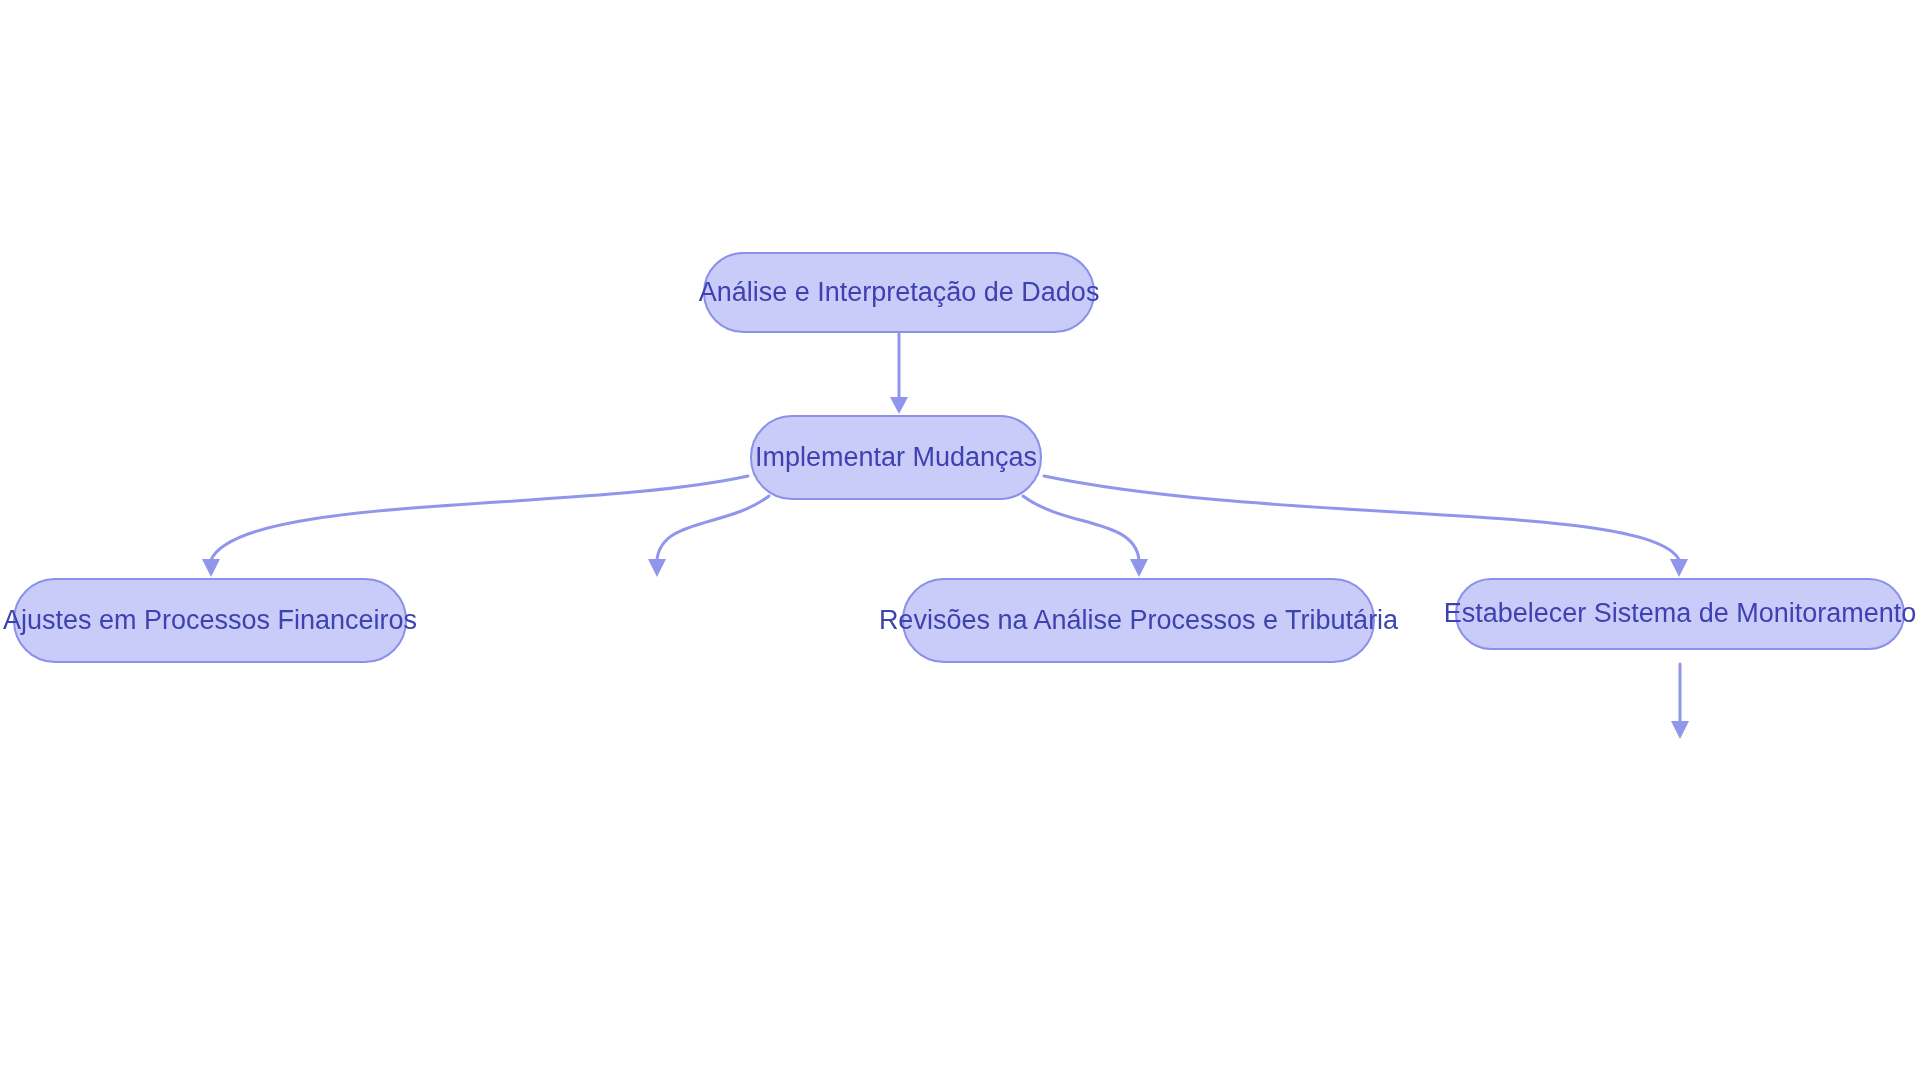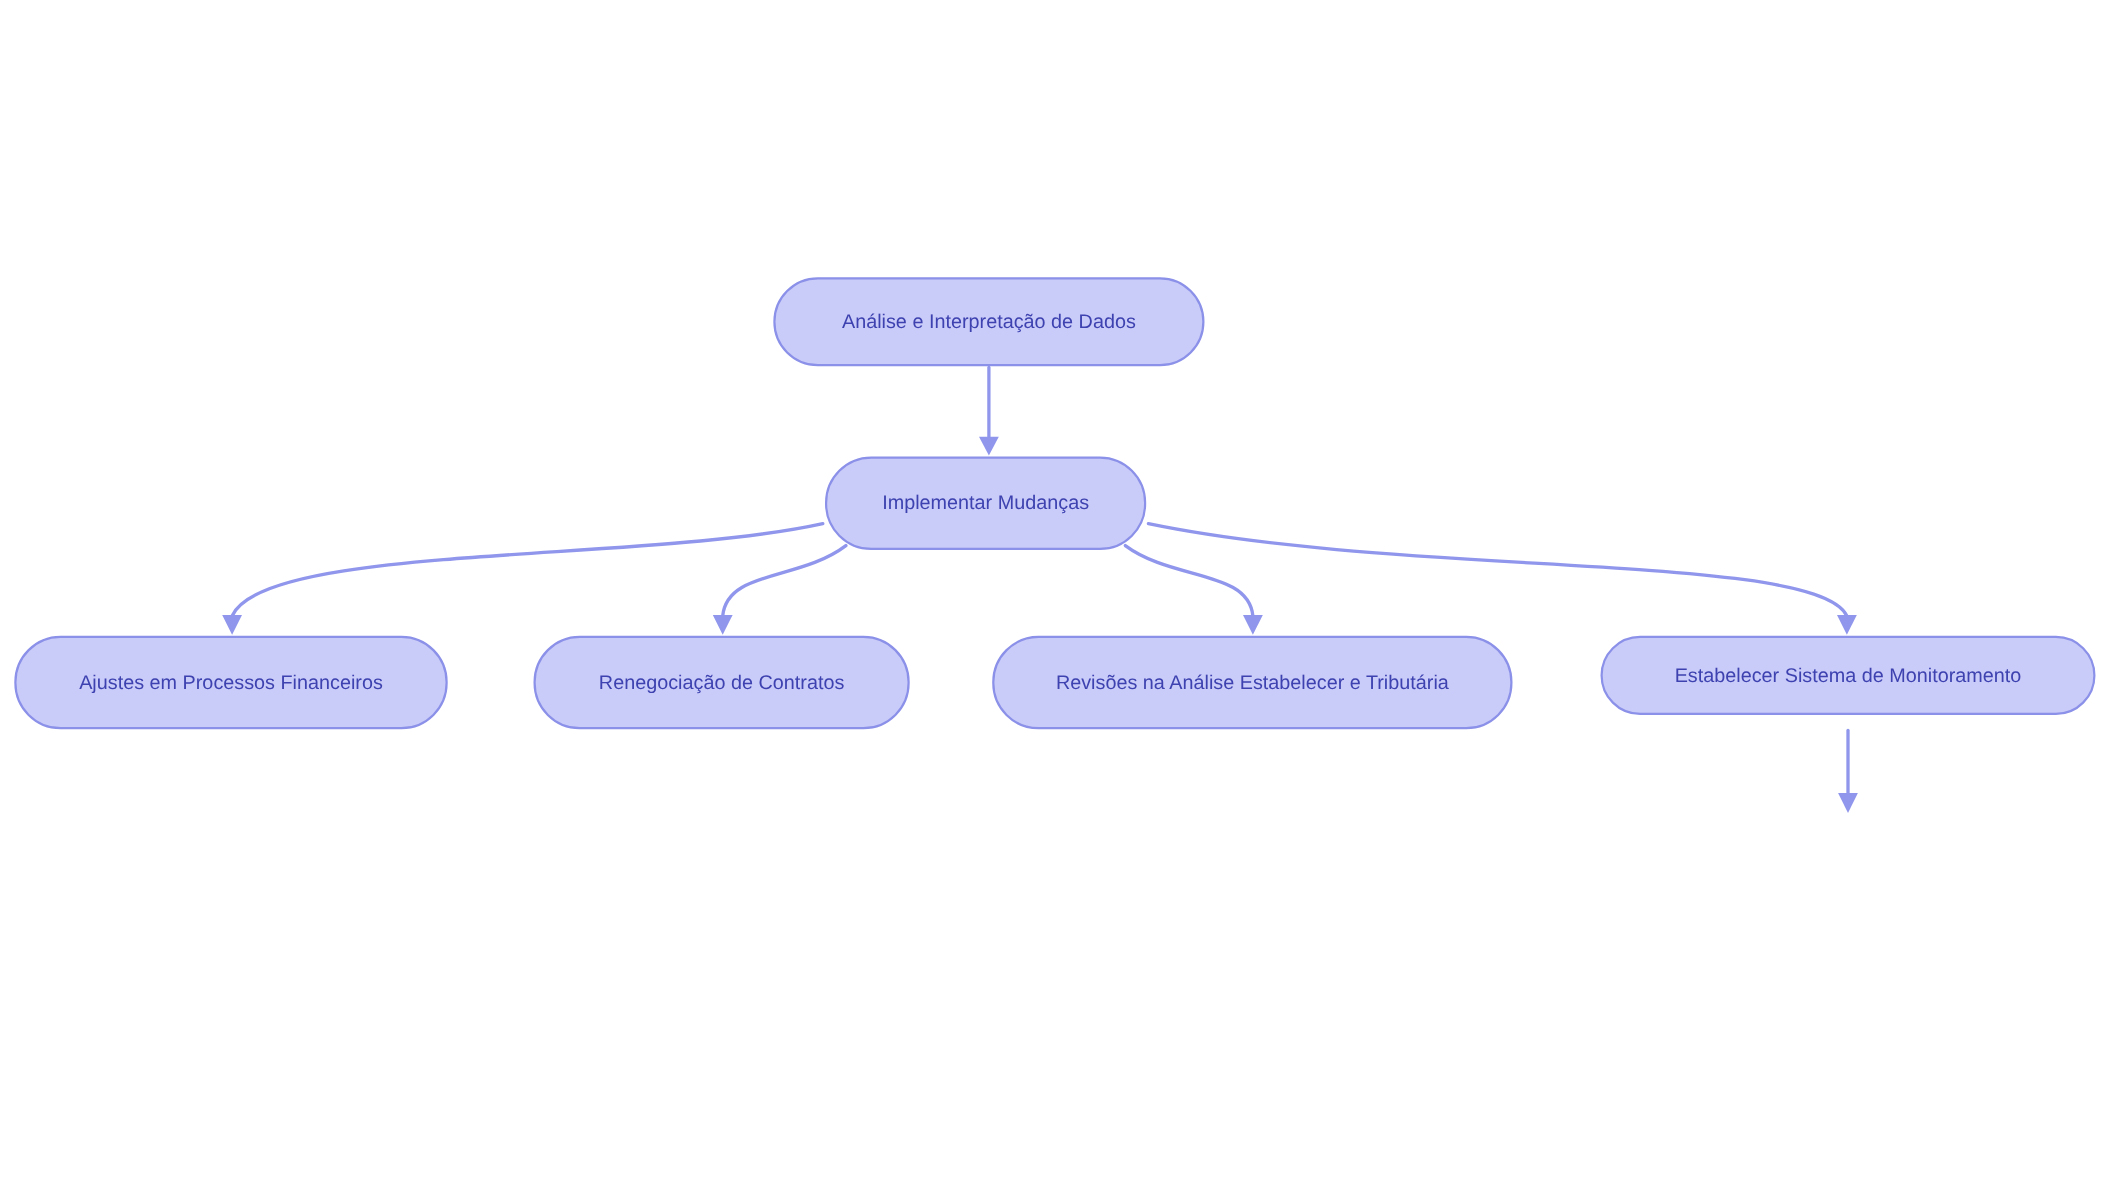--- a/index.html
+++ b/index.html
@@ -40,21 +40,21 @@
   }
   .node{
     position:absolute;
     display:flex;
     align-items:center;
     justify-content:center;
     background:var(--node-fill);
     border:2px solid var(--node-border);
     border-radius:42px;
     color:var(--node-text);
-    font-size:18px;
+    font-size:27px;
     line-height:1.15;
     text-align:center;
     white-space:nowrap;
     cursor:pointer;
   }
   .node span{pointer-events:none;}
 </style>
 </head>
 <body>
 
@@ -86,26 +86,23 @@
   </div>
 
   <div class="node" style="left:750px;top:415px;width:292px;height:85px;">
     <span>Implementar Mudanças</span>
   </div>
 
   <div class="node" style="left:13px;top:578px;width:394px;height:85px;">
     <span>Ajustes em Processos Financeiros</span>
   </div>
 
-  <div class="node" style="left:485px;top:578px;width:342px;height:85px;">
-    <span>Renegociação de Contratos</span>
-  </div>
 
   <div class="node" style="left:902px;top:578px;width:473px;height:85px;">
-    <span>Revisões na Análise Estabelecer e Tributária</span>
+    <span>Revisões na Análise Processos e Tributária</span>
   </div>
 
   <div class="node" style="left:1455px;top:578px;width:450px;height:72px;">
     <span>Estabelecer Sistema de Monitoramento</span>
   </div>
 
 
 </div>
 
 </body></html>

